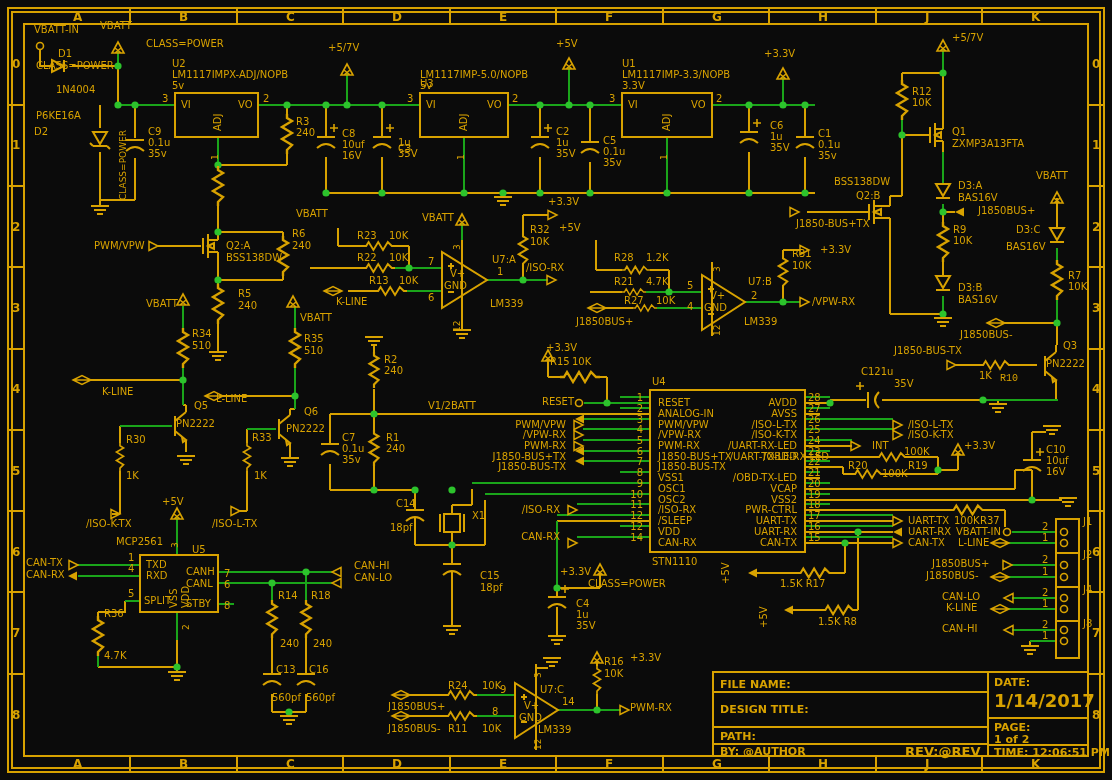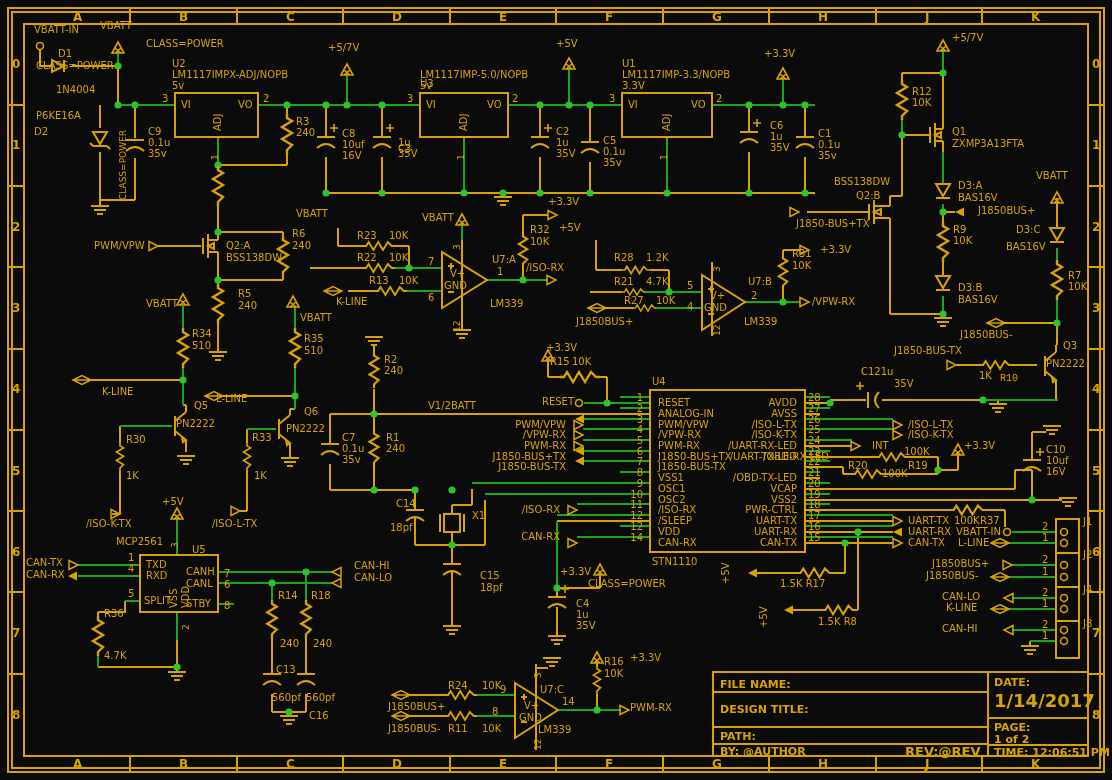--- a/index.html
+++ b/index.html
@@ -703,21 +703,21 @@
     <div class="lbl" style="left: 26px; top: 569px;">CAN-RX</div>
     <div class="lbl" style="left: 104px; top: 608px;">R36</div>
     <div class="lbl" style="left: 104px; top: 650px;">4.7K</div>
     <div class="lbl" style="left: 354px; top: 560px;">CAN-HI</div>
     <div class="lbl" style="left: 354px; top: 572px;">CAN-LO</div>
     <div class="lbl" style="left: 278px; top: 590px;">R14</div>
     <div class="lbl" style="left: 311px; top: 590px;">R18</div>
     <div class="lbl" style="left: 280px; top: 638px;">240</div>
     <div class="lbl" style="left: 313px; top: 638px;">240</div>
     <div class="lbl" style="left: 276px; top: 664px;">C13</div>
-    <div class="lbl" style="left: 309px; top: 664px; margin-top: 46px;">C16</div>
+    <div class="lbl" style="left: 309px; top: 664px;">C16</div>
     <div class="lbl" style="left: 272px; top: 692px;">560pf</div>
     <div class="lbl" style="left: 306px; top: 692px;">560pf</div>
     <div class="lbl" style="left: 448px; top: 680px;">R24</div>
     <div class="lbl" style="left: 482px; top: 680px;">10K</div>
     <div class="lbl" style="left: 388px; top: 701px;">J1850BUS+</div>
     <div class="lbl" style="left: 388px; top: 723px;">J1850BUS-</div>
     <div class="lbl" style="left: 448px; top: 723px;">R11</div>
     <div class="lbl" style="left: 482px; top: 723px;">10K</div>
     <div class="lbl" style="left: 500px; top: 684px;">9</div>
     <div class="lbl" style="left: 492px; top: 706px;">8</div>

